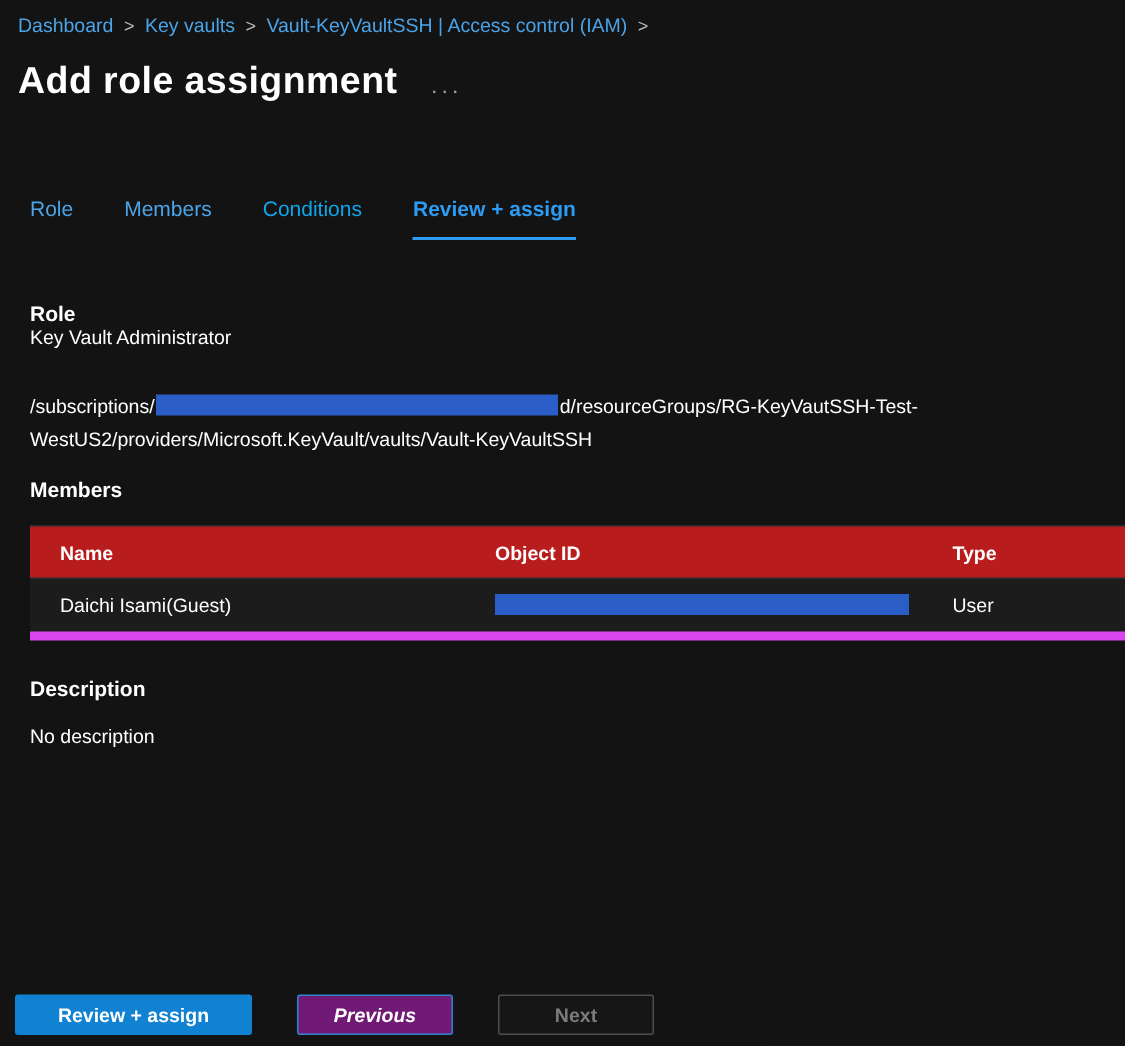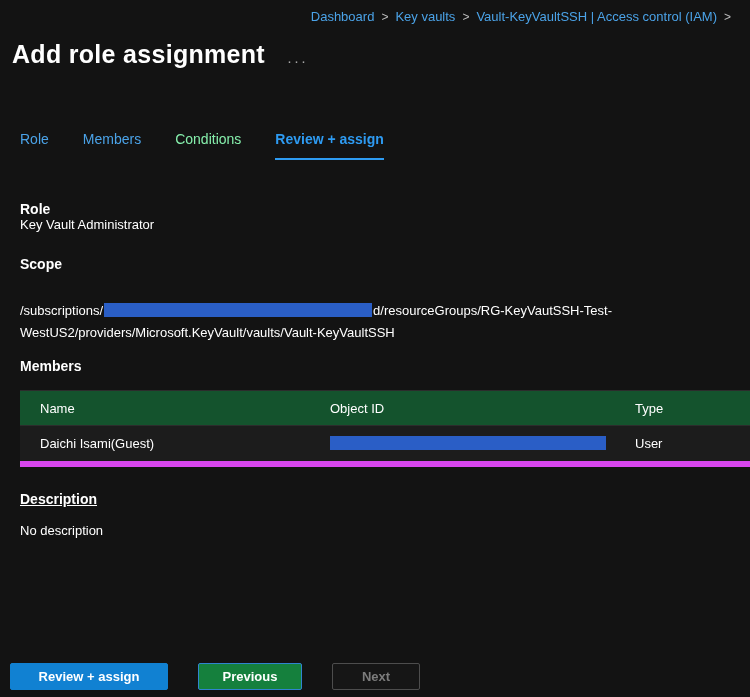--- a/index.html
+++ b/index.html
@@ -2,62 +2,62 @@
 <html><head>
 <meta charset="utf-8">
 <style>
   * { margin:0; padding:0; box-sizing:border-box; }
   html,body { background:#131313; }
   body {
     width:750px; height:697px; position:relative; overflow:hidden;
     font-family:"Liberation Sans", sans-serif; color:#ffffff;
   }
   
-  .breadcrumb { padding:9px 12px 0 12px; font-size:13px; white-space:nowrap;text-align:right; }
+  .breadcrumb { padding:9px 12px 0 12px; font-size:13px; white-space:nowrap; }
   .breadcrumb a { color:#4ba3e8; text-decoration:none; cursor:pointer; }
   .breadcrumb .sep { color:#bdbdbd; margin:0 7px; font-size:12px; }
   
   .title-row { display:flex; align-items:flex-end; margin:15px 12px 0 12px; }
   .title-row h1 { font-size:25px; font-weight:700; letter-spacing:.3px; line-height:1.2; }
   .more { color:#a6a6a6; margin-left:22px; font-size:15px; letter-spacing:2px; cursor:pointer; }
   
   .tabs { display:flex; gap:34px; margin:62px 0 0 20px; font-size:14px; }
   .tab { padding-bottom:11px; cursor:pointer; }
   .tab.link { color:#4ba3e8; }
-  .tab.disabled { color:#86efac; cursor:default; }
+  .tab.disabled { color:#0ea5e9; cursor:default; }
   .tab.active { color:#2e9bf2; font-weight:700; border-bottom:2px solid #2e9bf2; }
   
   .content { padding-left:20px; }
   .content h3 { font-size:14px; font-weight:700; }
   .content p { font-size:13px; }
   .h-role { margin-top:41px; }
   .v-role { }
   .h-scope { margin-top:24px; }
   .v-scope { margin-top:28px; line-height:22px; font-size:13.5px; max-width:658px; }
   .h-members { margin-top:14px; }
-  .h-desc { margin-top:24px;text-decoration:underline; }
+  .h-desc { margin-top:24px; }
   .v-desc { margin-top:16px; }
   
   .redacted { display:inline-block; background:#2a5ec6; height:14px; vertical-align:-2px; }
   .scope-redact { width:268px; margin:0 1px; }
   .id-redact { width:276px; }
   
   .table { margin-top:16px; font-size:13px; }
   .thead, .trow { display:grid; grid-template-columns:290px 305px 1fr; align-items:center; }
-  .thead { height:36px; background:#14532d; border-top:1px solid #2c2c2c; border-bottom:1px solid #2c2c2c; font-weight:400; }
+  .thead { height:36px; background:#b91c1c; border-top:1px solid #2c2c2c; border-bottom:1px solid #2c2c2c; font-weight:700; }
   .trow { height:41px; background:#1c1c1c; border-bottom:6px solid #d946ef; }
   .th, .td { padding-left:20px; }
   .th { cursor:pointer; }
   
   .footer { position:absolute; left:10px; bottom:7px; display:flex; gap:30px; }
   .btn { height:27px; font-size:13px; font-weight:600; border-radius:2px; cursor:pointer;
          font-family:"Liberation Sans", sans-serif; }
   .btn.primary { width:158px; background:#1181d2; color:#ffffff; border:1px solid #1181d2; }
-  .btn.secondary { width:104px; background:#15803d; color:#ffffff; border:1px solid #2f85cf; }
-  .btn.disabled { width:88px; background:#161616; color:#7c7c7c; border:1px solid #4d4d4d; cursor:default; }
+  .btn.secondary { width:104px; background:#701a75; color:#ffffff; border:1px solid #2f85cf;font-style:italic; }
+  .btn.disabled { width:104px; background:#161616; color:#7c7c7c; border:1px solid #4d4d4d; cursor:default; }
 </style>
 </head>
 <body>
 
 <div class="page">
 
   <nav class="breadcrumb">
     <a>Dashboard</a><span class="sep">&gt;</span><a>Key vaults</a><span class="sep">&gt;</span><a>Vault-KeyVaultSSH | Access control (IAM)</a><span class="sep">&gt;</span>
   </nav>
 
@@ -71,21 +71,20 @@
     <div class="tab link">Members</div>
     <div class="tab disabled">Conditions</div>
     <div class="tab active">Review + assign</div>
   </div>
 
   <div class="content">
 
     <h3 class="h-role">Role</h3>
     <p class="v-role">Key Vault Administrator</p>
 
-    <h3 class="h-scope">Scope</h3>
     <p class="v-scope"><span>/subscriptions/</span><span class="redacted scope-redact"></span><span>d/resourceGroups/RG-KeyVautSSH-Test-WestUS2/providers/Microsoft.KeyVault/vaults/Vault-KeyVaultSSH</span></p>
 
     <h3 class="h-members">Members</h3>
 
     <div class="table">
       <div class="thead">
         <div class="th">Name</div>
         <div class="th">Object ID</div>
         <div class="th">Type</div>
       </div>

